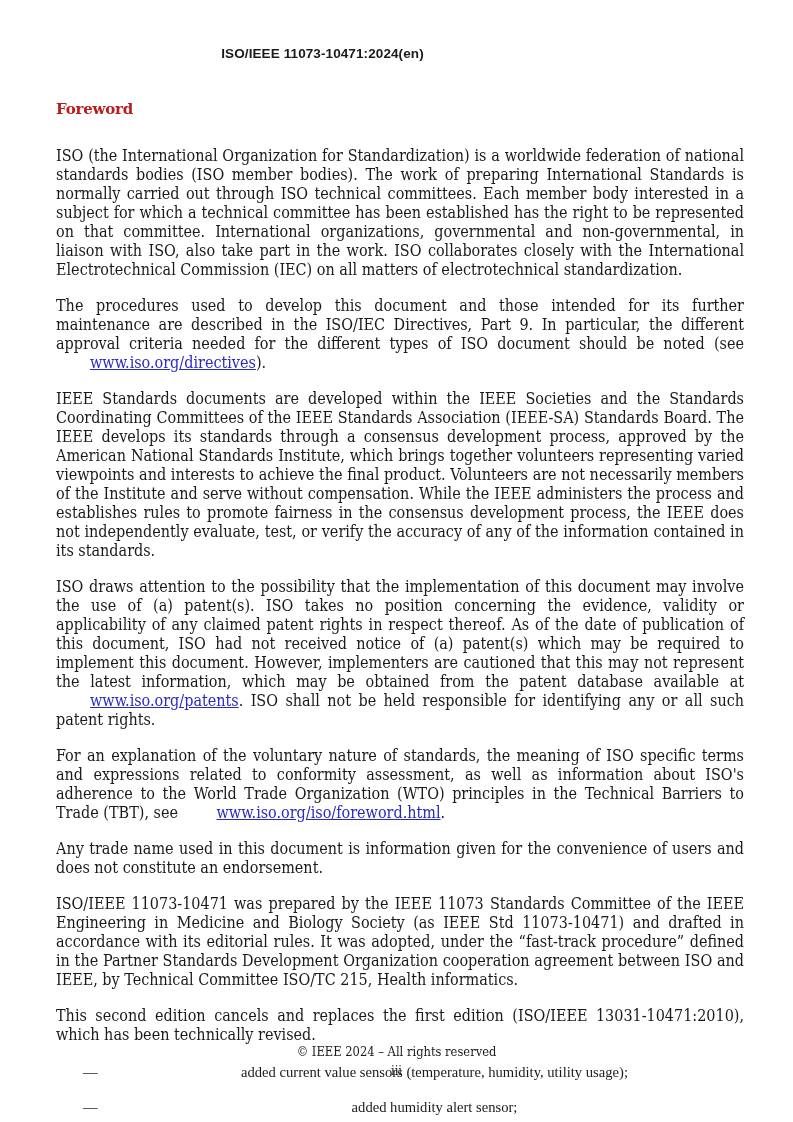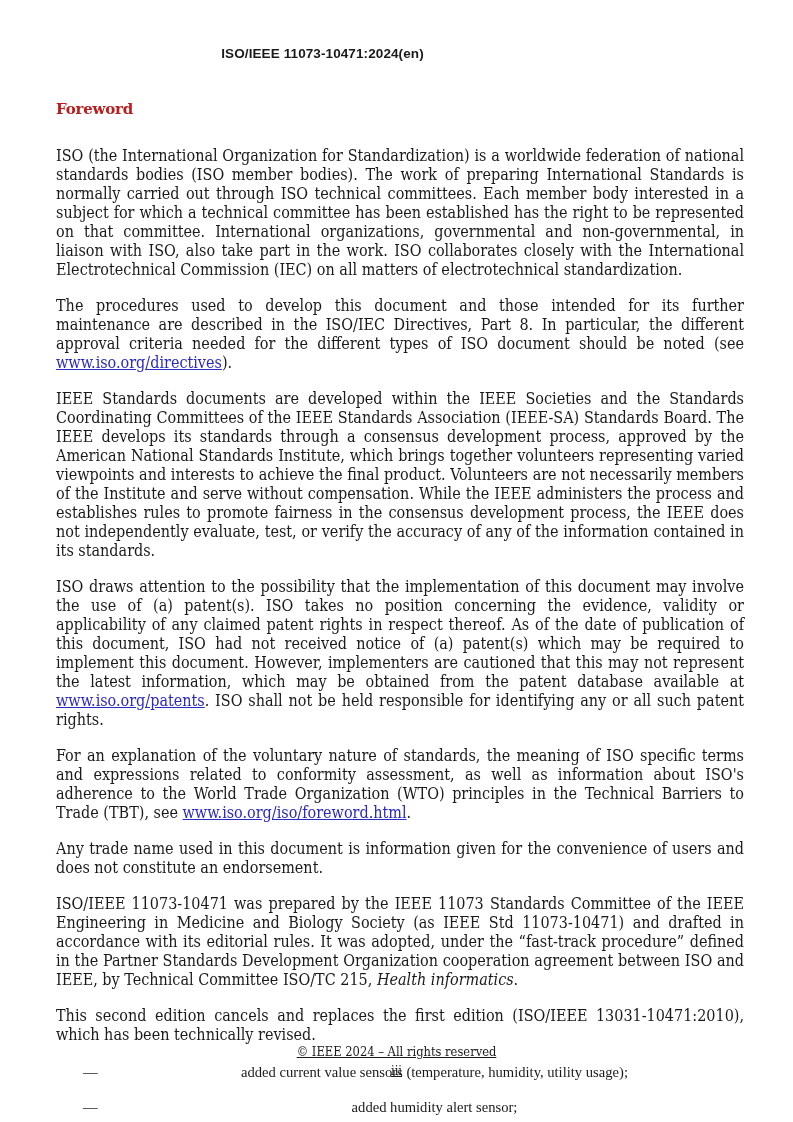--- a/index.html
+++ b/index.html
@@ -66,23 +66,24 @@
     padding: 0;
     color: #1a1a1a;
     font-stretch: condensed;
     hyphens: none;
   }
   p.body-par:last-child { margin-bottom: 0; }
 
   a.doc-link {
     color: #2a2ac0;
     text-decoration: underline;
+    margin-left: 34px;
   }
 
-  .ital { font-style: italic; }
+  .ital { }
 
   
   .change-list {
     margin: 19px 0 0 0;
     padding: 0;
     list-style: none;
   }
   .change-list li {
     display: flex;
     align-items: baseline;
@@ -108,42 +109,41 @@
   .doc-footer {
     position: absolute;
     left: 0;
     bottom: 42px;
     width: 793px;
     text-align: center;
     font-family: "DejaVu Serif Condensed", "DejaVu Serif", serif;
     font-size: 12.8px;
     line-height: 18px;
     color: #1a1a1a;
-    text-decoration: underline;
   }
   .doc-footer .page-no {
     display: block;
     margin-top: 1px;
     text-align: center;
   }
 </style>
 </head>
 <body>
 
 <div class="page">
 
   <div class="doc-header">ISO/IEEE 11073-10471:2024(en)</div>
 
   <div class="content">
 
     <h1 class="section-title">Foreword</h1>
 
     <p class="body-par">ISO (the International Organization for Standardization) is a worldwide federation of national standards bodies (ISO member bodies). The work of preparing International Standards is normally carried out through ISO technical committees. Each member body interested in a subject for which a technical committee has been established has the right to be represented on that committee. International organizations, governmental and non-governmental, in liaison with ISO, also take part in the work. ISO collaborates closely with the International Electrotechnical Commission (IEC) on all matters of electrotechnical standardization.</p>
 
-    <p class="body-par"><span>The procedures used to develop this document and those intended for its further maintenance are described in the ISO/IEC Directives, Part 8. In particular, the different approval criteria needed for the different types of ISO document should be noted (see </span><a class="doc-link" href="#">www.iso.org/directives</a><span>).</span></p>
+    <p class="body-par"><span>The procedures used to develop this document and those intended for its further maintenance are described in the ISO/IEC Directives, Part 9. In particular, the different approval criteria needed for the different types of ISO document should be noted (see </span><a class="doc-link" href="#">www.iso.org/directives</a><span>).</span></p>
 
     <p class="body-par">IEEE Standards documents are developed within the IEEE Societies and the Standards Coordinating Committees of the IEEE Standards Association (IEEE-SA) Standards Board. The IEEE develops its standards through a consensus development process, approved by the American National Standards Institute, which brings together volunteers representing varied viewpoints and interests to achieve the final product. Volunteers are not necessarily members of the Institute and serve without compensation. While the IEEE administers the process and establishes rules to promote fairness in the consensus development process, the IEEE does not independently evaluate, test, or verify the accuracy of any of the information contained in its standards.</p>
 
     <p class="body-par"><span>ISO draws attention to the possibility that the implementation of this document may involve the use of (a) patent(s). ISO takes no position concerning the evidence, validity or applicability of any claimed patent rights in respect thereof. As of the date of publication of this document, ISO had not received notice of (a) patent(s) which may be required to implement this document. However, implementers are cautioned that this may not represent the latest information, which may be obtained from the patent database available at </span><a class="doc-link" href="#">www.iso.org/patents</a><span>. ISO shall not be held responsible for identifying any or all such patent rights.</span></p>
 
     <p class="body-par"><span>For an explanation of the voluntary nature of standards, the meaning of ISO specific terms and expressions related to conformity assessment, as well as information about ISO's adherence to the World Trade Organization (WTO) principles in the Technical Barriers to Trade (TBT), see </span><a class="doc-link" href="#">www.iso.org/iso/foreword.html</a><span>.</span></p>
 
     <p class="body-par">Any trade name used in this document is information given for the convenience of users and does not constitute an endorsement.</p>
 
     <p class="body-par"><span>ISO/IEEE 11073-10471 was prepared by the IEEE 11073 Standards Committee of the IEEE Engineering in Medicine and Biology Society (as IEEE Std 11073-10471) and drafted in accordance with its editorial rules. It was adopted, under the “fast-track procedure” defined in the Partner Standards Development Organization cooperation agreement between ISO and IEEE, by Technical Committee ISO/TC 215, </span><span class="ital">Health informatics</span><span>.</span></p>

